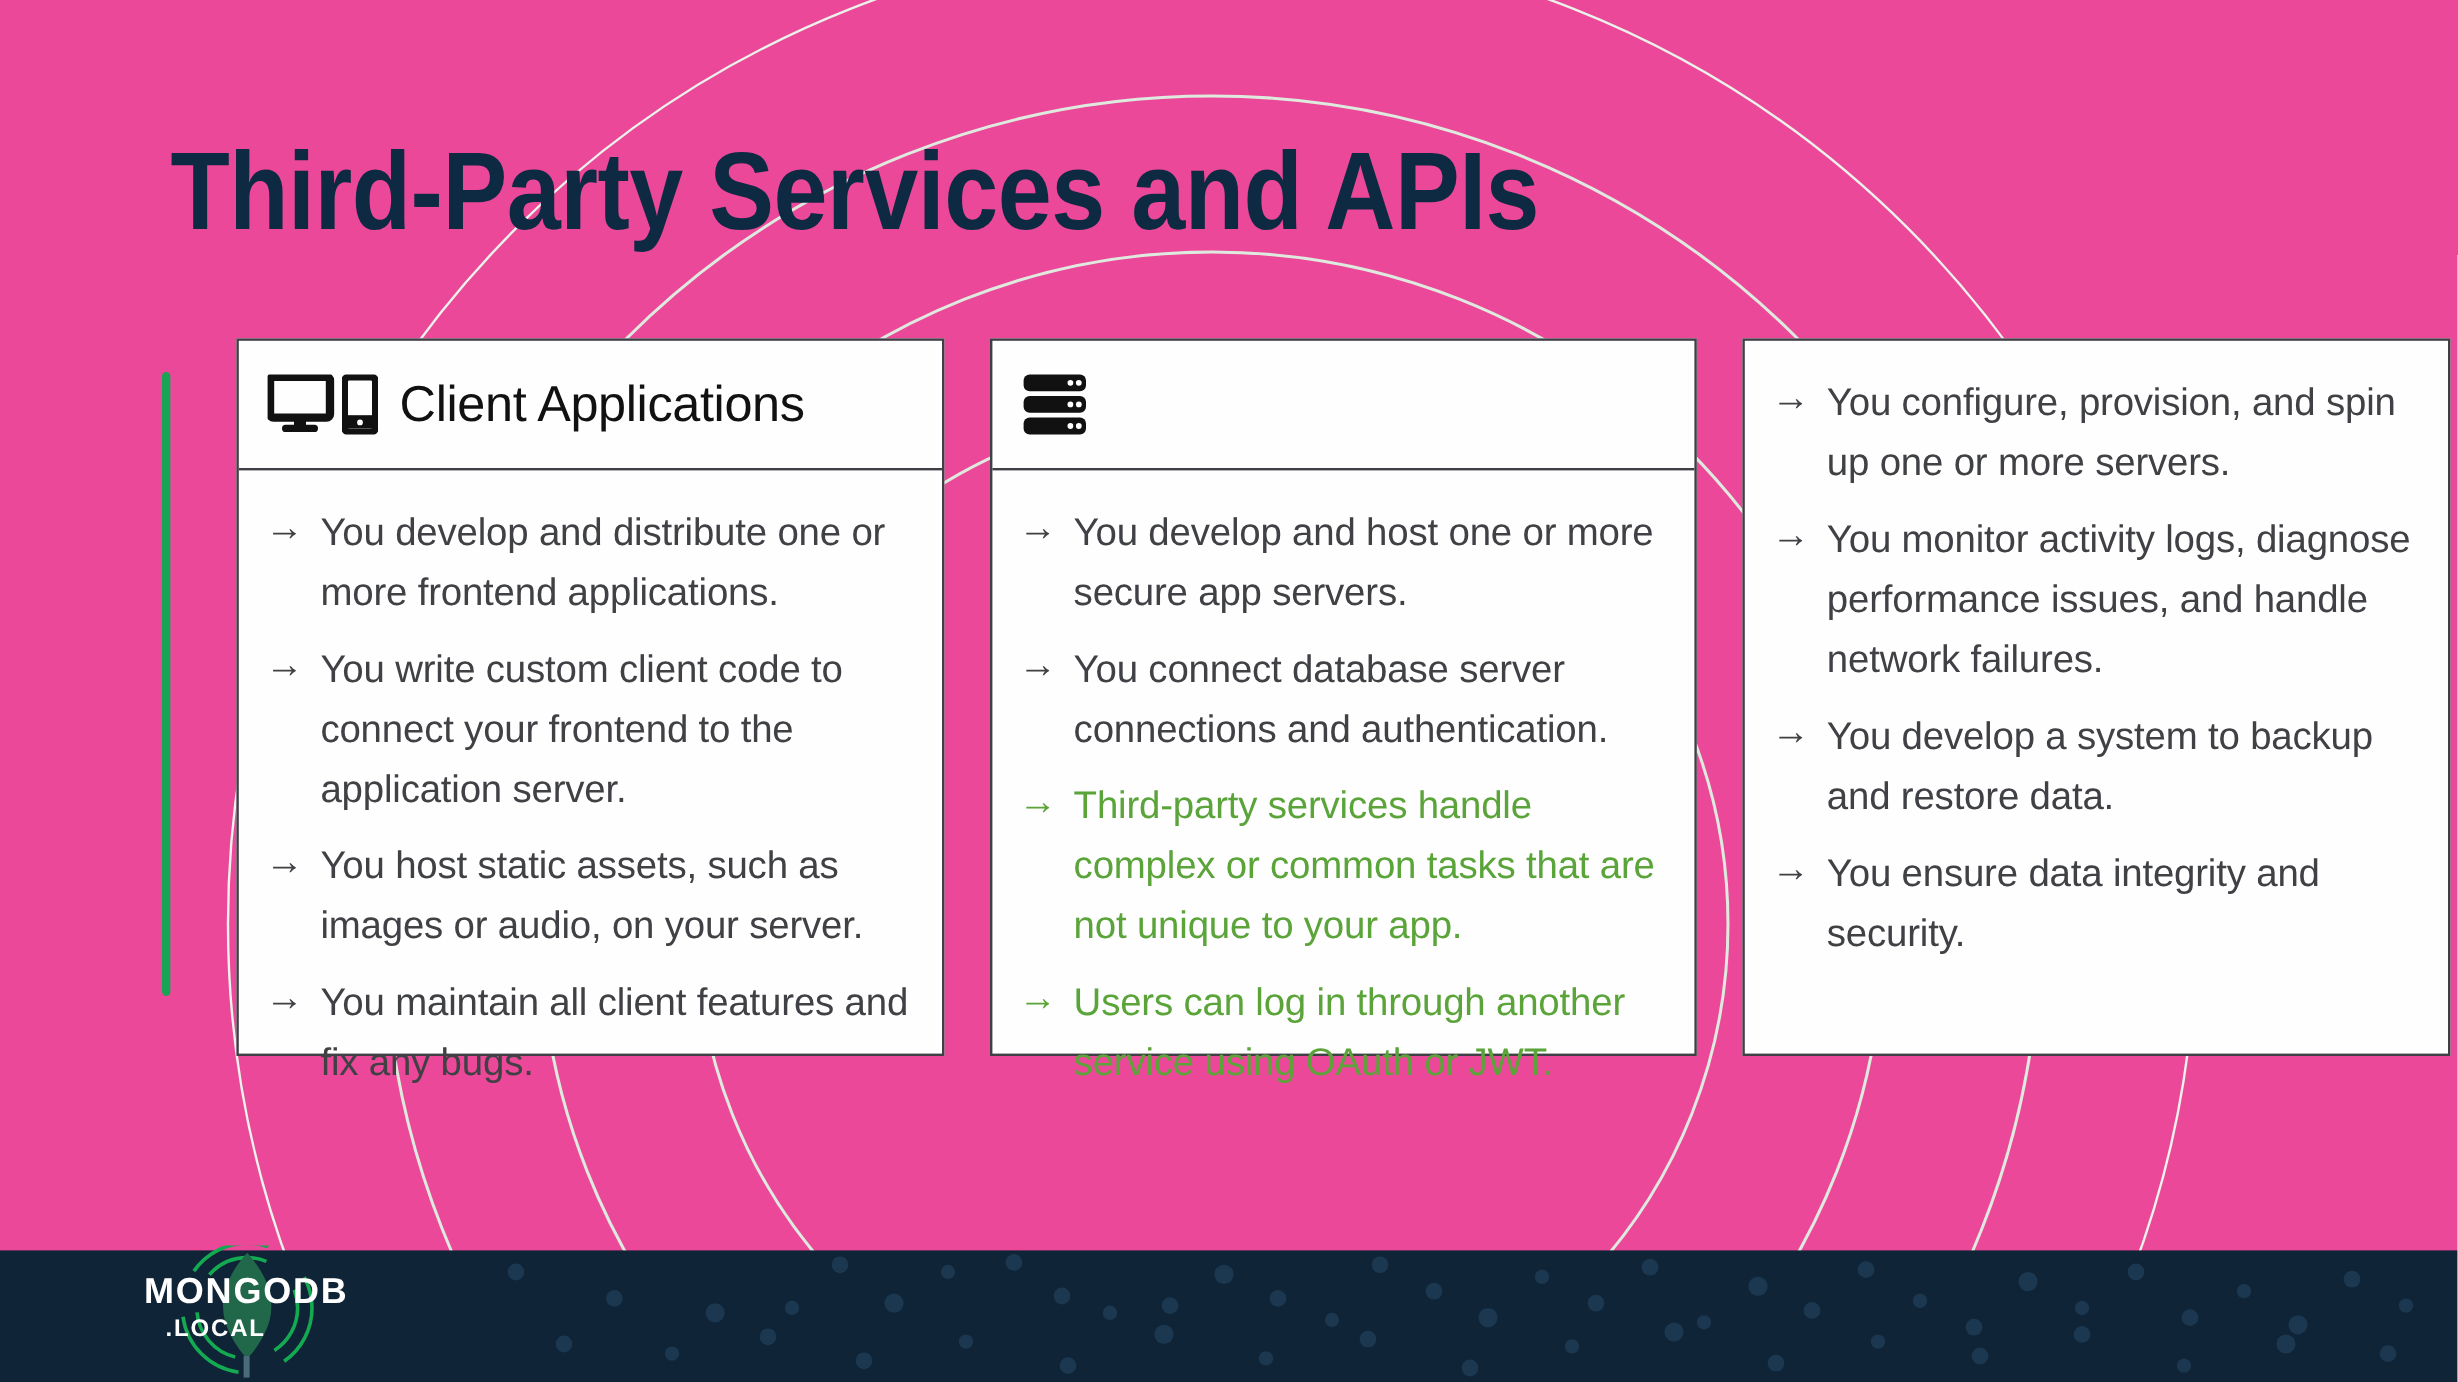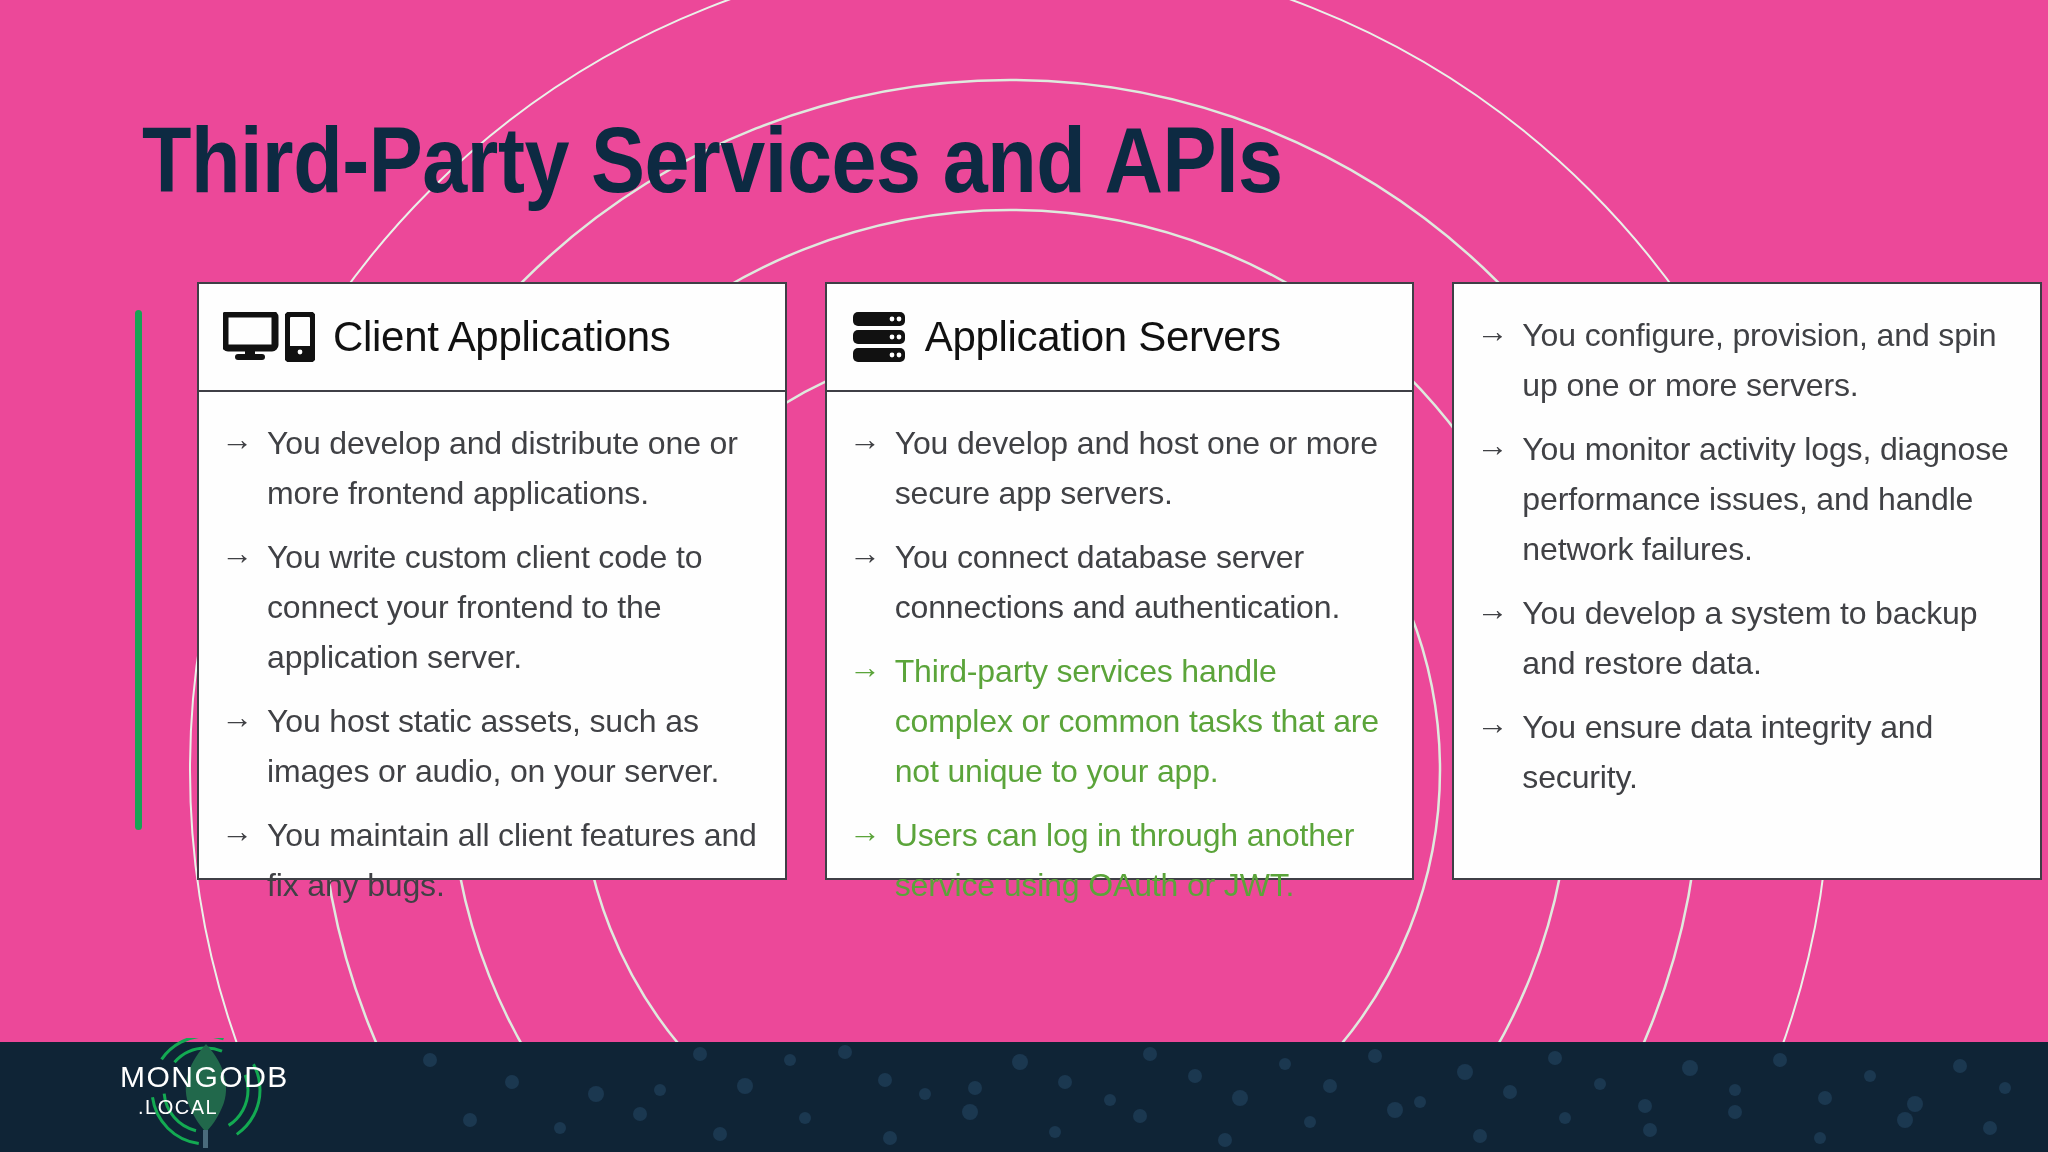--- a/index.html
+++ b/index.html
@@ -160,21 +160,21 @@
     position: absolute;
     left: 108px;
     top: 1038px;
     width: 230px;
     height: 112px;
   }
 
   .logo-text {
     position: absolute;
     font-family: "Liberation Sans", sans-serif;
-    font-weight: normal;
+    font-weight: bold;
     color: #ffffff;
     letter-spacing: 1.5px;
   }
 
   #logo-line1 { left: 12px; top: 22px;  font-size: 30px; }
   #logo-line2 { left: 30px; top: 58px;  font-size: 20px; }
 </style>
 </head>
 <body>
 
@@ -241,21 +241,20 @@
             <rect x="2" y="19" width="52" height="14" rx="5" fill="#111"></rect>
             <rect x="2" y="37" width="52" height="14" rx="5" fill="#111"></rect>
             <circle cx="41" cy="8" r="2.4" fill="#fff"></circle>
             <circle cx="48" cy="8" r="2.4" fill="#fff"></circle>
             <circle cx="41" cy="26" r="2.4" fill="#fff"></circle>
             <circle cx="48" cy="26" r="2.4" fill="#fff"></circle>
             <circle cx="41" cy="44" r="2.4" fill="#fff"></circle>
             <circle cx="48" cy="44" r="2.4" fill="#fff"></circle>
           </svg>
         </span>
-        <span class="card-header-title">Application Servers</span>
       </div>
       <div class="card-body">
         <div class="bullet">
           <span class="bullet-arrow">→</span>
           <span class="bullet-text">You develop and host one or more secure app servers.</span>
         </div>
         <div class="bullet">
           <span class="bullet-arrow">→</span>
           <span class="bullet-text">You connect database server connections and authentication.</span>
         </div>

